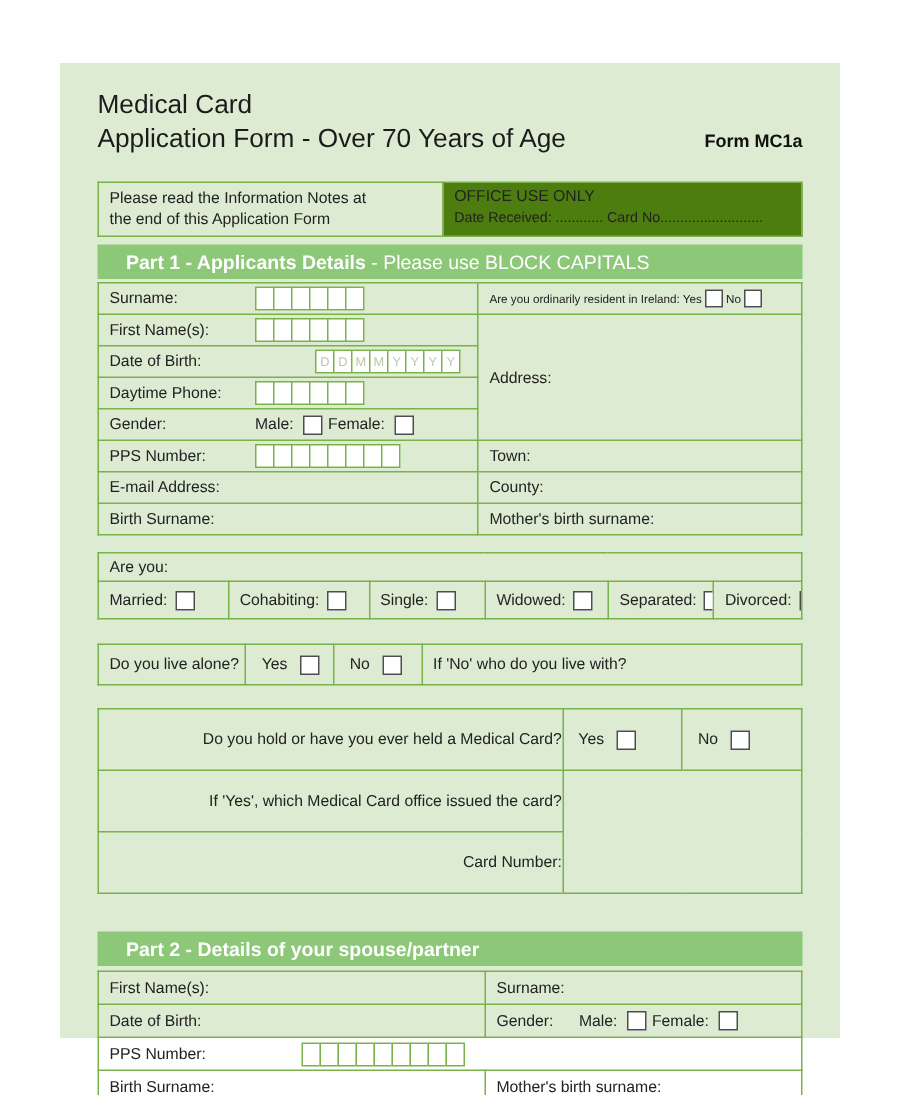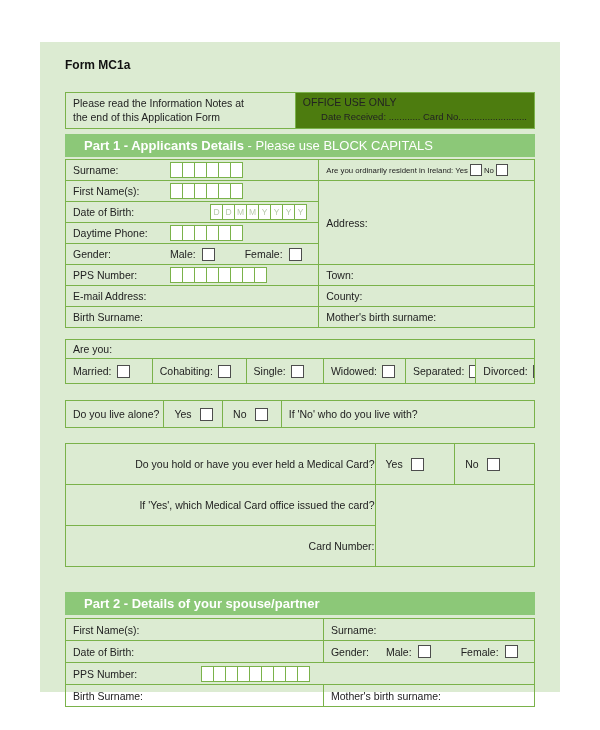--- a/index.html
+++ b/index.html
@@ -13,21 +13,21 @@
   .title-row { display:flex; justify-content:space-between; align-items:flex-end; }
   .title div { font-size:17.5px; line-height:23px; color:#1b1b1b; }
   .form-code { font-size:12px; font-weight:bold; margin-bottom:3px; color:#111; }
 
   
   .info-box { width:100%; margin-top:17px; border-collapse:collapse; table-layout:fixed; }
   .info-box td { border:1px solid var(--border-green,#7ab24a); vertical-align:top; }
   .note-cell { width:49%; font-weight:normal; font-size:10.5px; line-height:13.5px; padding:4px 7px; }
   .office-cell { background:#4d7c0f; padding:3px 7px; }
   .office-title { font-size:10.5px; }
-  .office-line { font-size:9.5px; margin-top:3px;text-align:right; }
+  .office-line { font-size:9.5px; margin-top:3px; }
 
   
   .part-header { margin-top:5px; background:var(--header-bg,#8cc878); color:var(--header-text,#ffffff);
     font-size:13px; padding:4px 19px; line-height:15px; }
   .ph-bold { font-weight:bold; }
 
   
   .form-table { width:100%; border-collapse:collapse; table-layout:fixed; font-size:10.5px; }
   .form-table td { border:1px solid var(--border-green,#7ab24a); height:21px;
     padding:0 0 0 7px; vertical-align:middle; overflow:hidden; white-space:nowrap; }
@@ -42,21 +42,21 @@
   .char-box { flex:none; width:13px; height:16px; background:var(--box-bg,#ffffff);
     border:1px solid var(--border-green,#7ab24a); margin-right:-1px;
     display:flex; align-items:center; justify-content:center;
     font-size:8.5px; color:var(--date-hint,#b7c9ab); }
   .dob-boxes { margin-left:40px; }
 
   
   .checkbox { flex:none; display:inline-block; width:13px; height:13px;
     background:#ffffff; border:1px solid var(--checkbox-border,#4d4d4d); vertical-align:middle; }
   .checkbox.small { width:12px; height:12px; }
-  .gap6 { margin-left:6px; } .gap8 { margin-left:8px; } .gap14 { margin-left:30px; }
+  .gap6 { margin-left:6px; } .gap8 { margin-left:8px; } .gap14 { margin-left:4px; }
 
   .resident { font-size:7.8px; gap:2px; }
   .pad-sm { padding-left:4px; }
   .addr-cell { vertical-align:top; padding-top:4px; }
 
   .live-alone { margin-top:16px; }
   .live-alone td { height:27px; }
   .yn-cell { padding-left:3px; }
 
   .marital { margin-top:11px; }
@@ -71,20 +71,24 @@
   .part2 { margin-top:3px; }
   .part2 td { height:22px; }
 </style>
 </head>
 <body>
 
 <div class="canvas">
   <div class="page">
 
     <div class="title-row">
+      <div class="title">
+        <div>Medical Card</div>
+        <div>Application Form - Over 70 Years of Age</div>
+      </div>
       <div class="form-code">Form MC1a</div>
     </div>
 
     <table class="info-box">
       <tbody>
           <tr>
         <td class="note-cell">
           <div>Please read the Information Notes at</div>
           <div>the end of this Application Form</div>
         </td>

